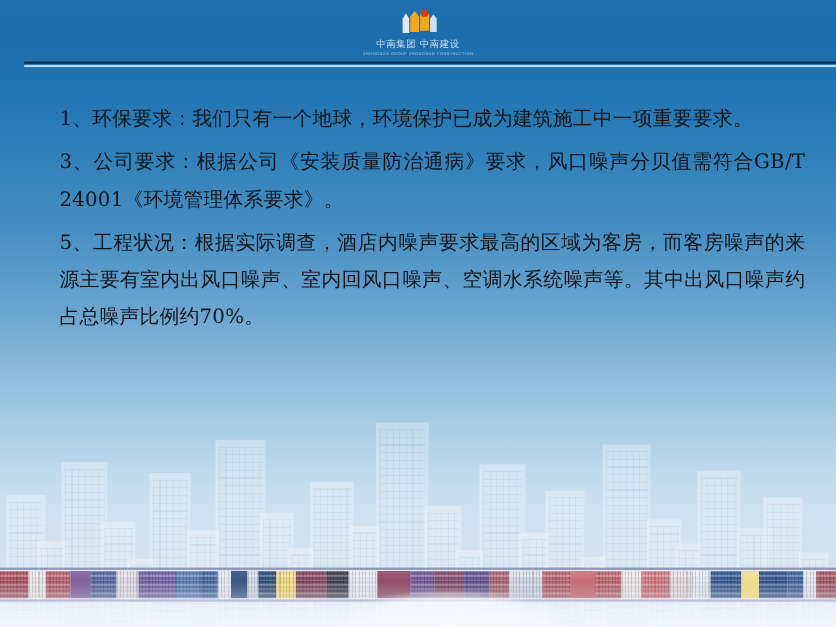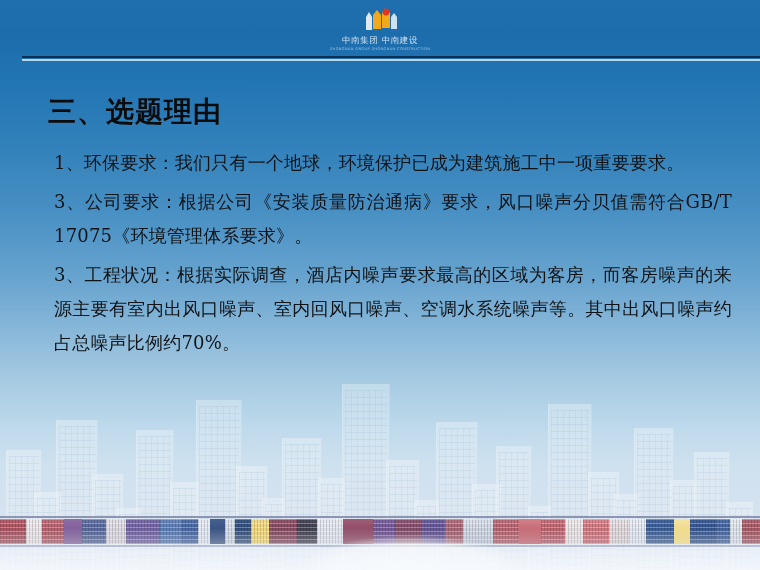--- a/index.html
+++ b/index.html
@@ -254,25 +254,24 @@
       <span class="logo-text">中南集团 中南建设</span>
       <span class="logo-sub">ZHONGNAN GROUP  ZHONGNAN CONSTRUCTION</span>
     </div>
     <div class="rule-wrap">
       <div class="rule-dark"></div>
       <div class="rule-light"></div>
     </div>
   </div>
 
   <div class="content">
-    <h1 class="title">三、选题理由</h1>
     <div class="paras">
       <p class="para">1、环保要求：我们只有一个地球，环境保护已成为建筑施工中一项重要要求。</p>
-      <p class="para">3、公司要求：根据公司《安装质量防治通病》要求，风口噪声分贝值需符合GB/T 17075《环境管理体系要求》。</p>
-      <p class="para">3、工程状况：根据实际调查，酒店内噪声要求最高的区域为客房，而客房噪声的来源主要有室内出风口噪声、室内回风口噪声、空调水系统噪声等。其中出风口噪声约占总噪声比例约70%。</p>
+      <p class="para">3、公司要求：根据公司《安装质量防治通病》要求，风口噪声分贝值需符合GB/T 24001《环境管理体系要求》。</p>
+      <p class="para">5、工程状况：根据实际调查，酒店内噪声要求最高的区域为客房，而客房噪声的来源主要有室内出风口噪声、室内回风口噪声、空调水系统噪声等。其中出风口噪声约占总噪声比例约70%。</p>
     </div>
   </div>
 
   <div class="strip-area">
     <div class="strip-rule-top"></div>
     <div class="strip" id="strip">
         <div class="cell" style="flex: 0 0 3.43008%; background: linear-gradient(rgb(185, 97, 109), rgb(143, 59, 74));"></div>
         <div class="cell" style="flex: 0 0 2.11082%; background: linear-gradient(rgb(239, 234, 236), rgb(217, 210, 214));"></div>
         <div class="cell" style="flex: 0 0 2.90237%; background: linear-gradient(rgb(192, 112, 124), rgb(155, 67, 80));"></div>
         <div class="cell plain" style="flex: 0 0 2.37467%; background: linear-gradient(rgb(143, 111, 168), rgb(108, 74, 134));"></div>

